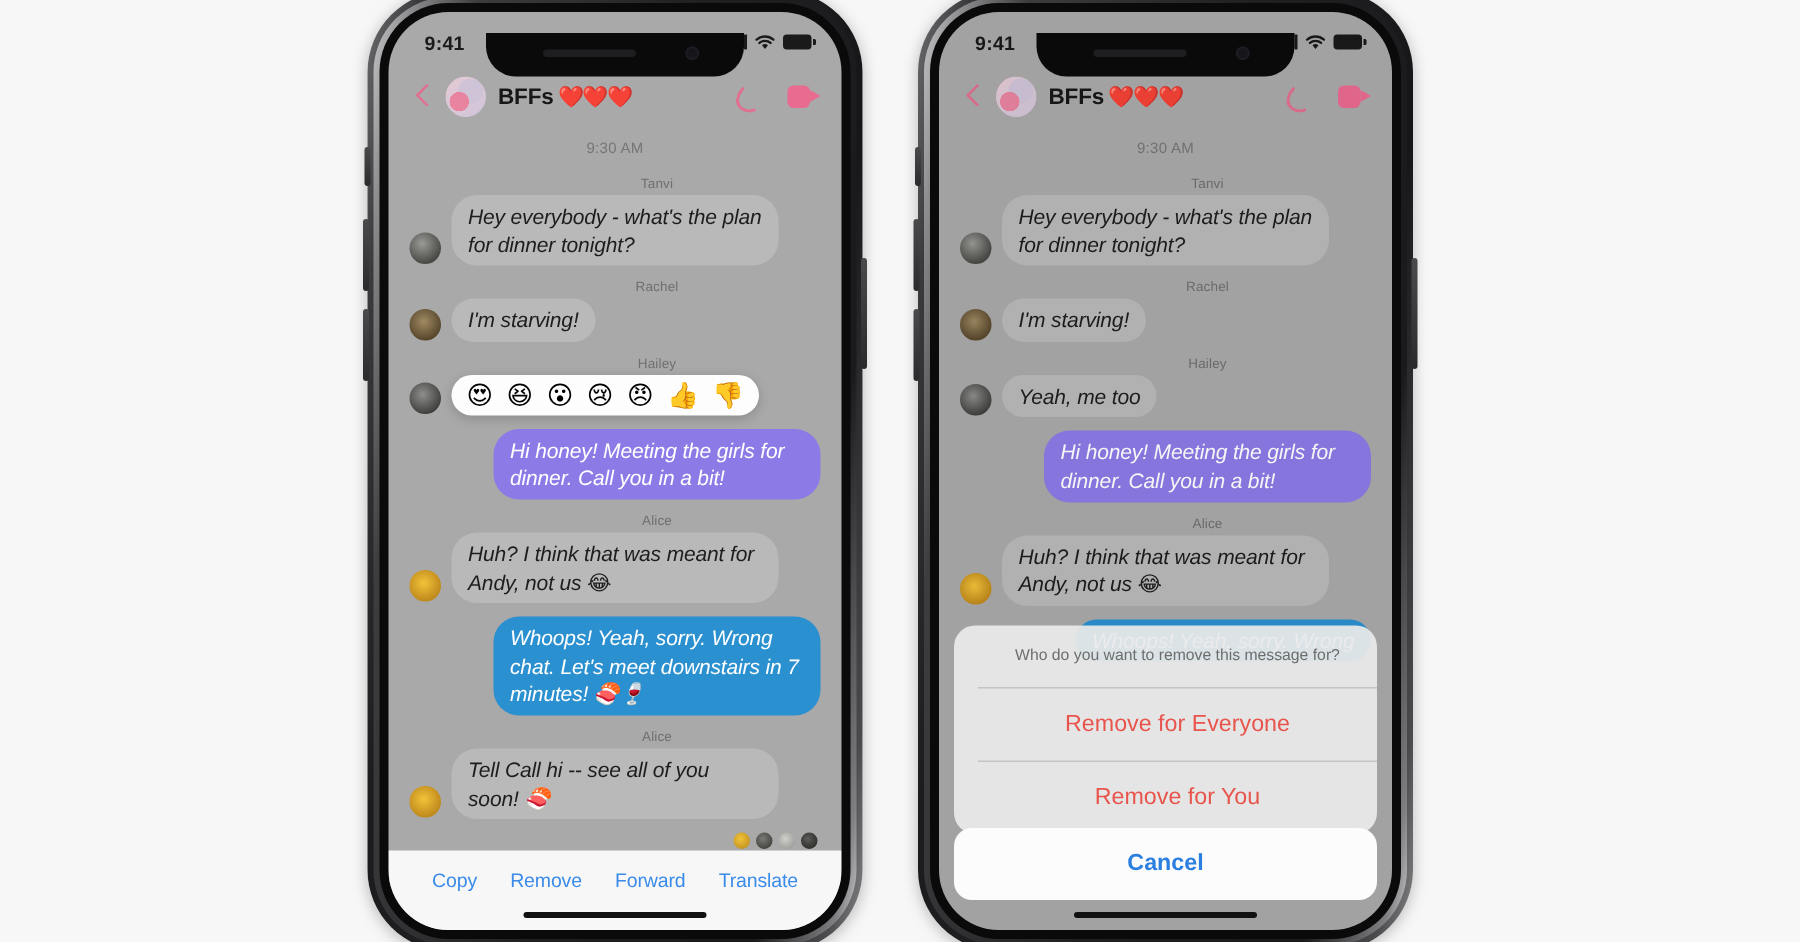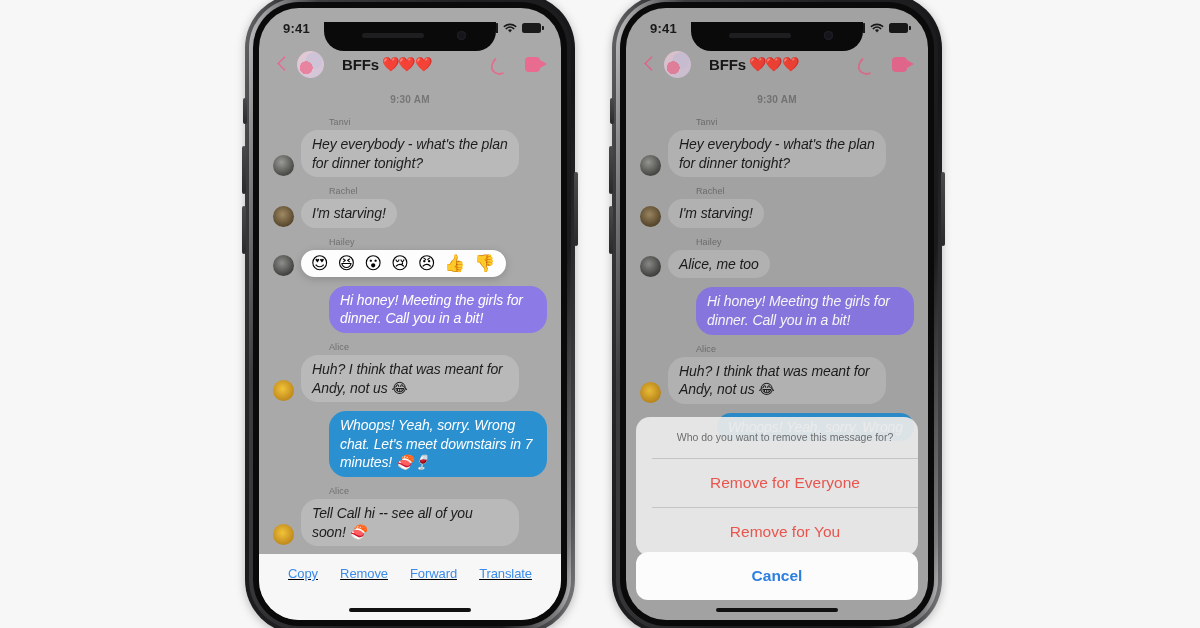--- a/index.html
+++ b/index.html
@@ -94,21 +94,21 @@
   }
   .hdr-avatar{
     width:27px;height:27px;border-radius:50%;flex:0 0 auto;margin-right:8px;
     background:
       radial-gradient(circle at 34% 62%,#e8849f 0 26%,rgba(232,132,159,0) 27%),
       radial-gradient(circle at 62% 36%,#cfc3d8 0 34%,rgba(207,195,216,0) 35%),
       linear-gradient(140deg,#e6c9d4,#cfc5d9);
   }
   .hdr-title{
     font-size:15px;font-weight:700;color:#171717;letter-spacing:-.1px;
-    display:flex;align-items:center;gap:3px;white-space:nowrap;margin-left:10px;
+    display:flex;align-items:center;gap:3px;white-space:nowrap;
   }
   .hdr-hearts{font-size:14px;letter-spacing:-1px;}
   .hdr-actions{margin-left:auto;display:flex;align-items:center;gap:18px;}
   .icon-phone{width:18px;height:18px;position:relative;}
   .icon-phone:before{
     content:"";position:absolute;left:2px;top:1px;width:13px;height:15px;
     border:2.4px solid #e0708f;border-radius:50% 50% 50% 50%/60% 60% 40% 40%;
     border-top-color:transparent;border-right-color:transparent;
     transform:rotate(12deg);
   }
@@ -122,24 +122,24 @@
     border-top:4.5px solid transparent;border-bottom:4.5px solid transparent;
     border-left:7px solid #e96b90;
   }
 
   
   .thread{
     position:absolute;top:78px;left:0;right:0;bottom:0;
     padding:0 14px;box-sizing:border-box;overflow:hidden;
   }
   .day-stamp{
-    text-align:center;font-size:10px;color:#767676;margin:8px 0 12px;font-weight:700;
+    text-align:center;font-size:10px;color:#767676;margin:8px 0 12px;font-weight:400;
     letter-spacing:.2px;
   }
-  .sender{font-size:9px;color:#6f6f6f;margin:0 0 3px 56px;letter-spacing:.1px;}
+  .sender{font-size:9px;color:#6f6f6f;margin:0 0 3px 56px;letter-spacing:.1px;text-align:center;}
   .row{display:flex;align-items:flex-end;margin-bottom:9px;}
   .row.out{justify-content:flex-end;}
   .av{
     width:21px;height:21px;border-radius:50%;flex:0 0 auto;margin-right:7px;margin-bottom:1px;
   }
   .av.a1{background:radial-gradient(circle at 40% 35%,#9a9a97,#4a4a47 70%);}
   .av.a2{background:radial-gradient(circle at 45% 40%,#a08a63,#57462c 72%);}
   .av.a3{background:radial-gradient(circle at 42% 38%,#8e8e8c,#3e3e3c 74%);}
   .av.a4{background:radial-gradient(circle at 45% 42%,#f2c33a,#c08a1c 70%);}
   .bubble{
@@ -162,23 +162,23 @@
   
   .receipts{display:flex;justify-content:flex-end;gap:4px;margin:2px 2px 0 0;}
   .receipts i{display:block;width:11px;height:11px;border-radius:50%;}
   .receipts i:nth-child(1){background:radial-gradient(circle at 42% 38%,#f2c33a,#b5851a);}
   .receipts i:nth-child(2){background:radial-gradient(circle at 42% 38%,#7a7a76,#30302c);}
   .receipts i:nth-child(3){background:radial-gradient(circle at 42% 38%,#cfcfcb,#8f8f8b);}
   .receipts i:nth-child(4){background:radial-gradient(circle at 42% 38%,#5c5c58,#1e1e1a);}
 
   
   .action-bar{
-    position:absolute;left:0;right:0;bottom:0;height:66px;background:#f7f7f7;
+    position:absolute;left:0;right:0;bottom:0;height:53px;background:#f7f7f7;
     display:flex;align-items:flex-start;justify-content:space-around;
-    padding:12px 18px 0;box-sizing:border-box;z-index:35;text-decoration:underline;
+    padding:12px 18px 0;box-sizing:border-box;z-index:35;
   }
   .action-bar button{
     background:none;border:none;font-family:inherit;
     font-size:13px;color:#3a8bea;cursor:pointer;padding:0;letter-spacing:-.1px;
   }
   .home-ind{
     position:absolute;bottom:8px;left:50%;transform:translateX(-50%);
     width:122px;height:4.5px;border-radius:3px;background:#111;z-index:36;
   }
 
@@ -380,21 +380,21 @@
 
         <div class="sender">Rachel</div>
         <div class="row">
           <div class="av a2"></div>
           <div class="bubble in">I'm starving!</div>
         </div>
 
         <div class="sender">Hailey</div>
         <div class="row">
           <div class="av a3"></div>
-          <div class="bubble in">Alice, me too</div>
+          <div class="bubble in">Yeah, me too</div>
         </div>
 
         <div class="row out">
           <div class="bubble purple">Hi honey! Meeting the girls for dinner. Call you in a bit!</div>
         </div>
 
         <div class="sender">Alice</div>
         <div class="row">
           <div class="av a4"></div>
           <div class="bubble in">Huh? I think that was meant for Andy, not us 😂</div>

